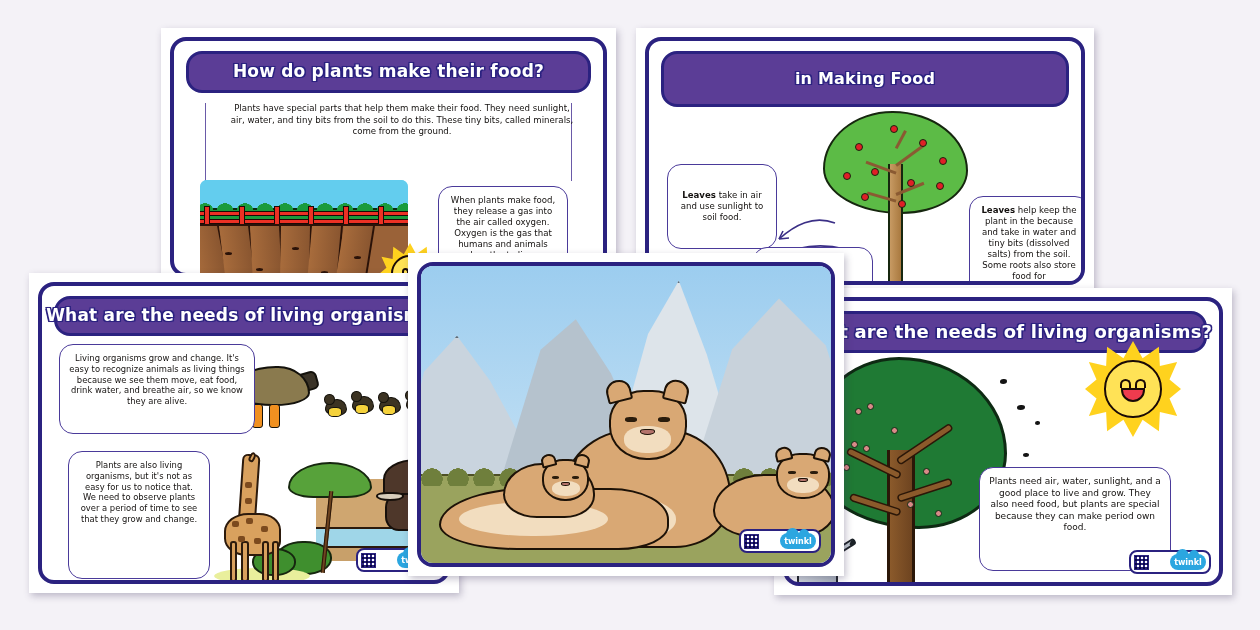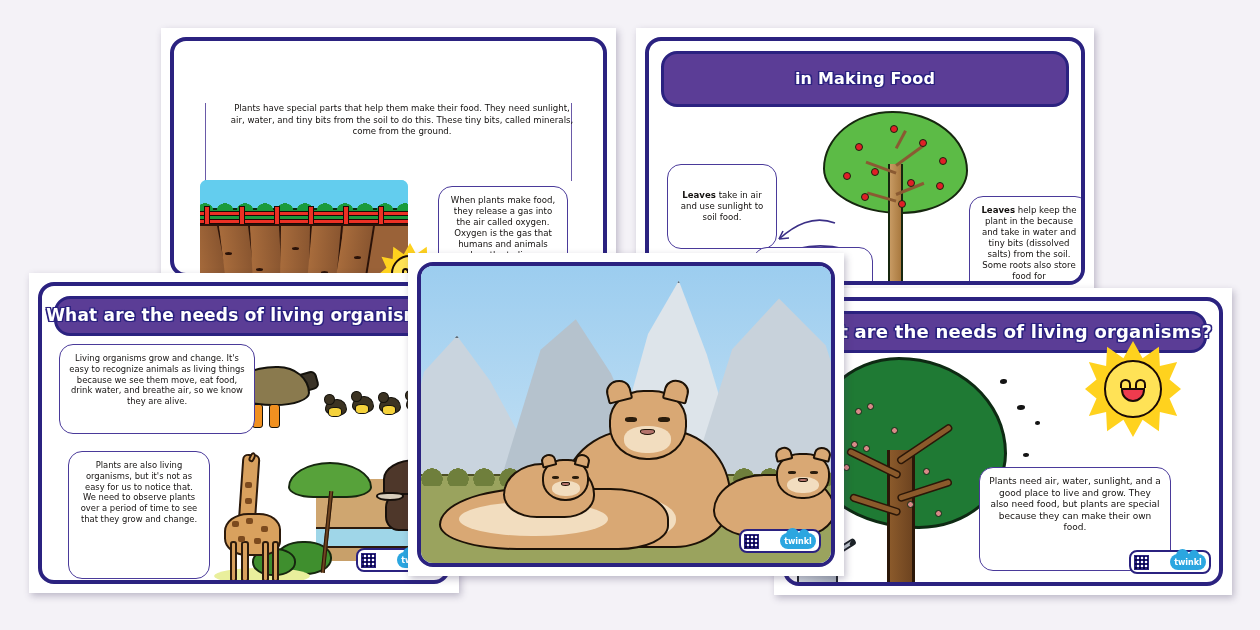--- a/index.html
+++ b/index.html
@@ -455,20 +455,23 @@
 
           </div>
         </div>
 
         <div class="plain-text" style="left:52px; top:62px; width:352px; font-size:8.6px;">Plants have special parts that help them make their food. They need sunlight, air, water, and tiny bits from the soil to do this. These tiny bits, called minerals, come from the ground.</div>
 
         <div class="callout" style="left:264px; top:145px; width:130px; height:116px; font-size:8.6px;">When plants make food, they release a gas into the air called oxygen. Oxygen is the gas that humans and animals breathe to live.</div>
 
       </div>
 
+      <div class="banner" style="height:42px;">
+        <span style="font-size:17px;">How do plants make their food?</span>
+      </div>
     </div>
   </div>
 
   <div class="card" style="left:636px; top:28px; width:458px; height:266px;">
     <div class="card-inner">
       <div class="card-body">
 
         <div class="tree" style="left:174px; top:70px; width:145px; height:178px;">
           <div class="crown"></div>
           <div class="trunk"></div>
@@ -652,21 +655,21 @@
           </div>
         </div>
 
         <div class="wcan" style="left:10px; top:210px; width:62px; height:78px;">
           <div class="can"></div>
           <div class="spout">
             <div class="rose"></div>
           </div>
         </div>
 
-        <div class="callout" style="left:192px; top:166px; width:192px; height:104px; font-size:9px;">Plants need air, water, sunlight, and a good place to live and grow. They also need food, but plants are special because they can make their own food.</div>
+        <div class="callout" style="left:192px; top:166px; width:192px; height:104px; font-size:9px;">Plants need air, water, sunlight, and a good place to live and grow. They also need food, but plants are special because they can make period own food.</div>
 
       </div>
       <div class="banner" style="height:42px;">
         <span style="font-size:18px; white-space:nowrap;">What are the needs of living organisms?</span>
       </div>
 
       <div class="twinkl" style="right:8px; bottom:8px;">
         <div class="qr"></div>
         <div class="cloud">
           <em>twinkl</em>

